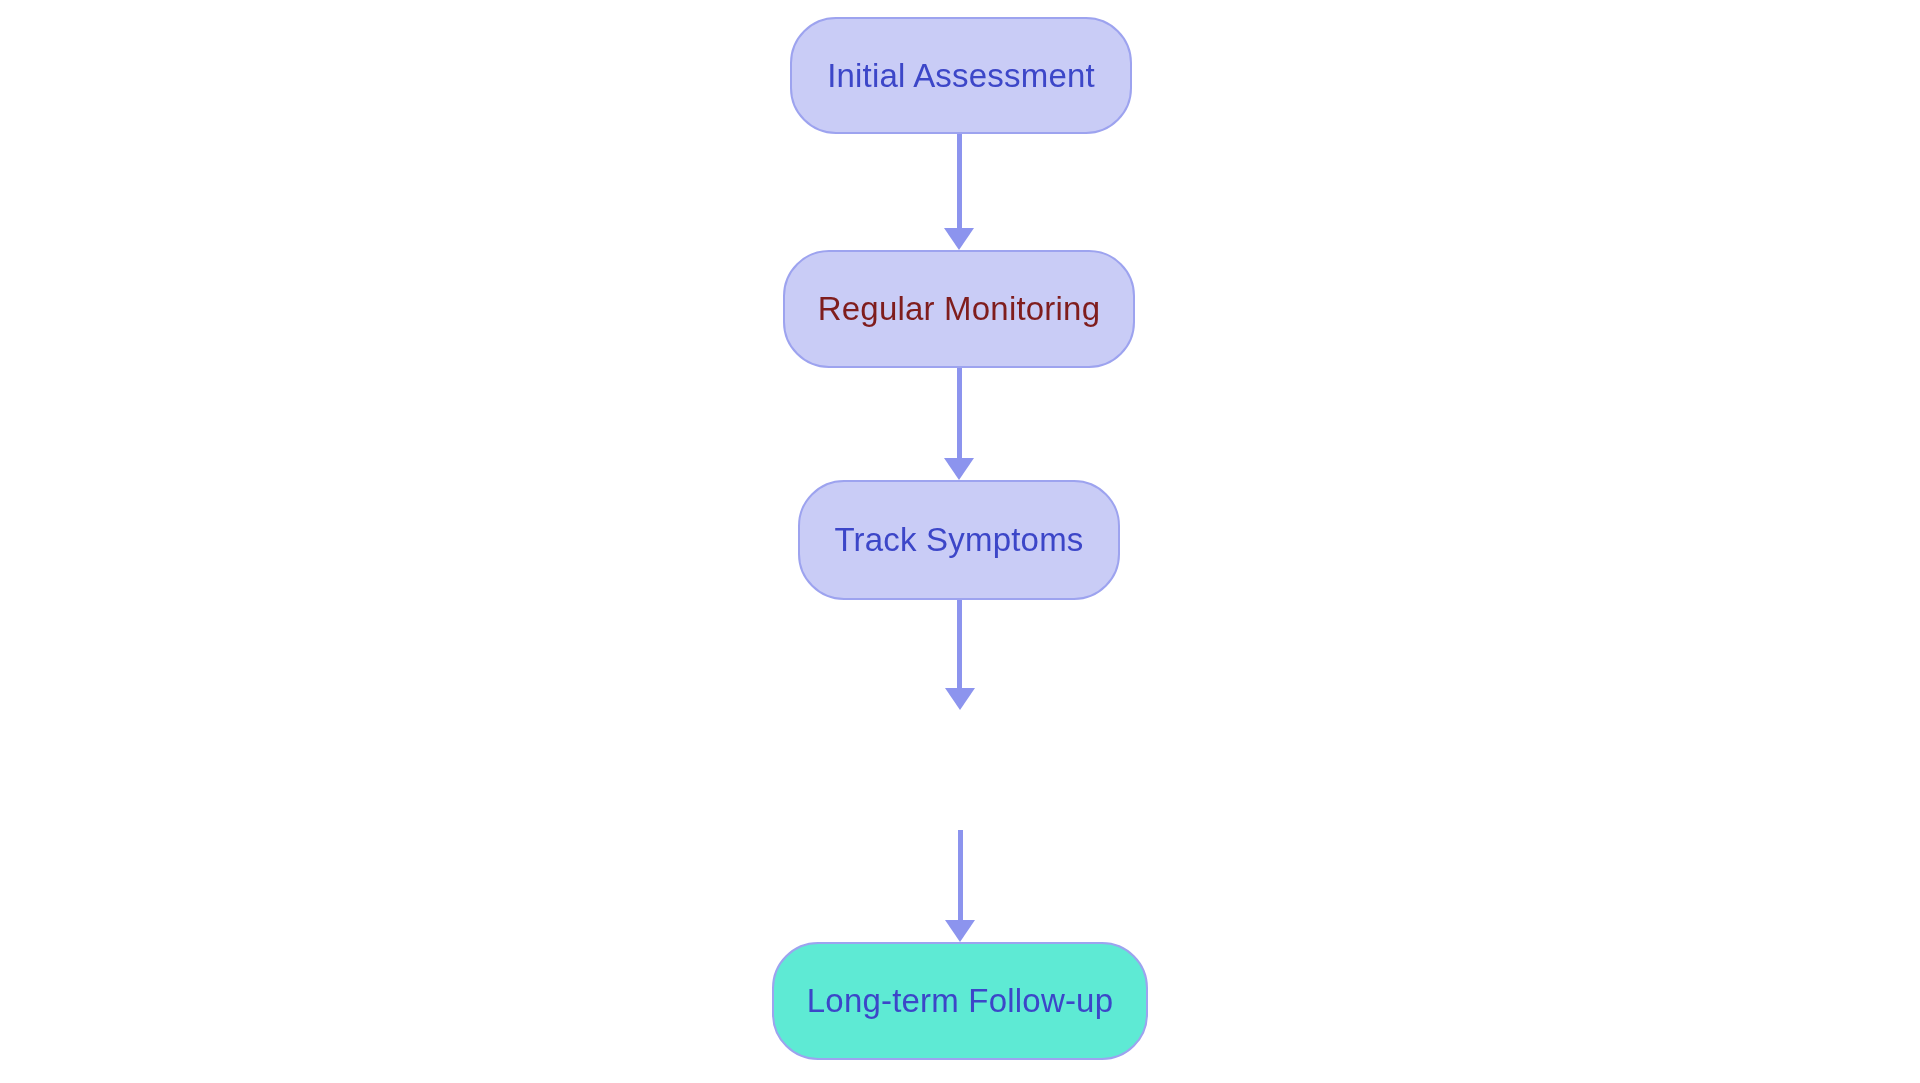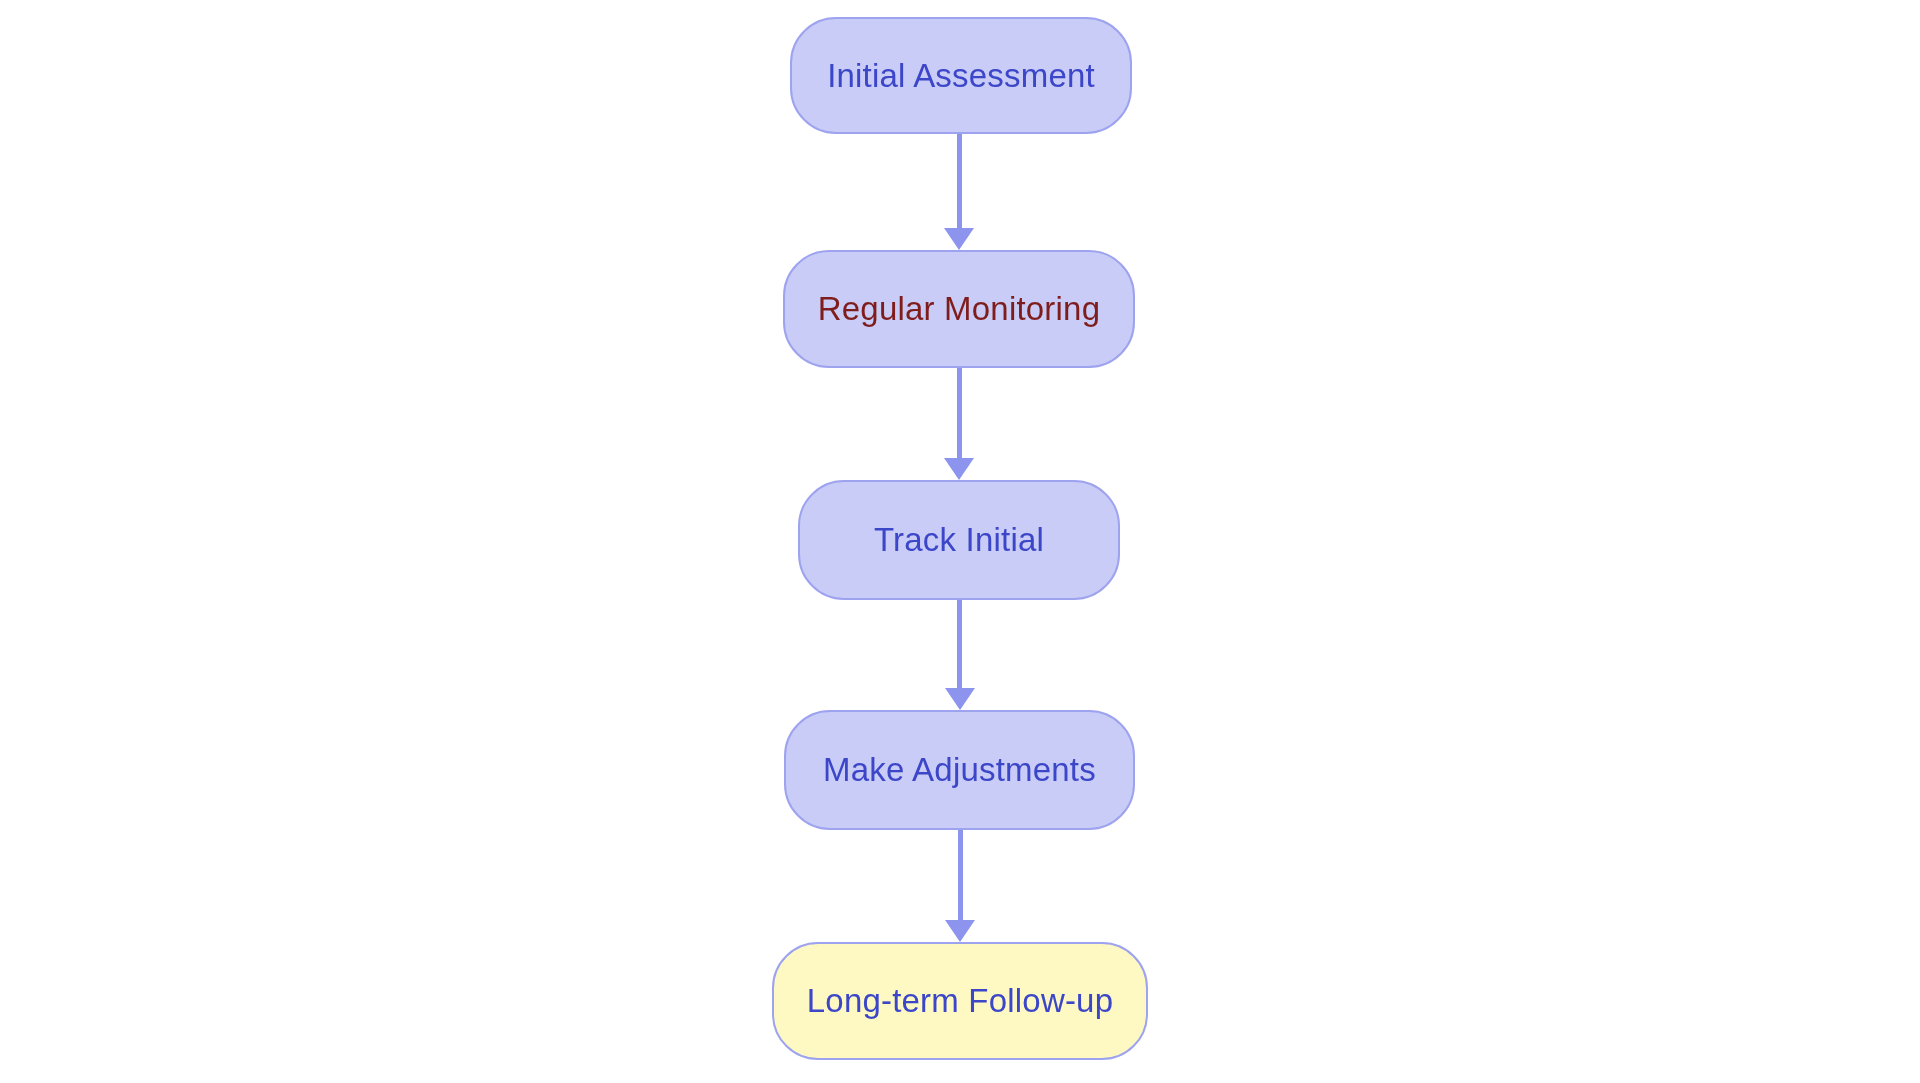--- a/index.html
+++ b/index.html
@@ -74,22 +74,19 @@
     <div class="edge-head" style="border-top-color: rgb(140, 148, 238);"></div>
   </div>
 
   <div class="node" style="left: 790px; top: 17px; width: 342px; height: 117px; background: rgb(201, 204, 246); border-color: rgb(157, 163, 239); color: rgb(60, 70, 200);">
     <span>Initial Assessment</span>
   </div>
   <div class="node" style="left: 783px; top: 250px; width: 352px; height: 118px; background: rgb(201, 204, 246); border-color: rgb(157, 163, 239); color: #7f1d1d;">
     <span>Regular Monitoring</span>
   </div>
   <div class="node" style="left: 798px; top: 480px; width: 322px; height: 120px; background: rgb(201, 204, 246); border-color: rgb(157, 163, 239); color: rgb(60, 70, 200);">
-    <span>Track Initial</span>
+    <span>Track Symptoms</span>
   </div>
-  <div class="node" style="left: 784px; top: 710px; width: 351px; height: 120px; background: rgb(201, 204, 246); border-color: rgb(157, 163, 239); color: rgb(60, 70, 200);">
-    <span>Make Adjustments</span>
-  </div>
-  <div class="node" style="left: 772px; top: 942px; width: 376px; height: 118px; background: #fef9c3; border-color: rgb(157, 163, 239); color: rgb(60, 70, 200);">
+  <div class="node" style="left: 772px; top: 942px; width: 376px; height: 118px; background: #5eead4; border-color: rgb(157, 163, 239); color: rgb(60, 70, 200);">
     <span>Long-term Follow-up</span>
   </div>
 
 </div>
 
 </body></html>

